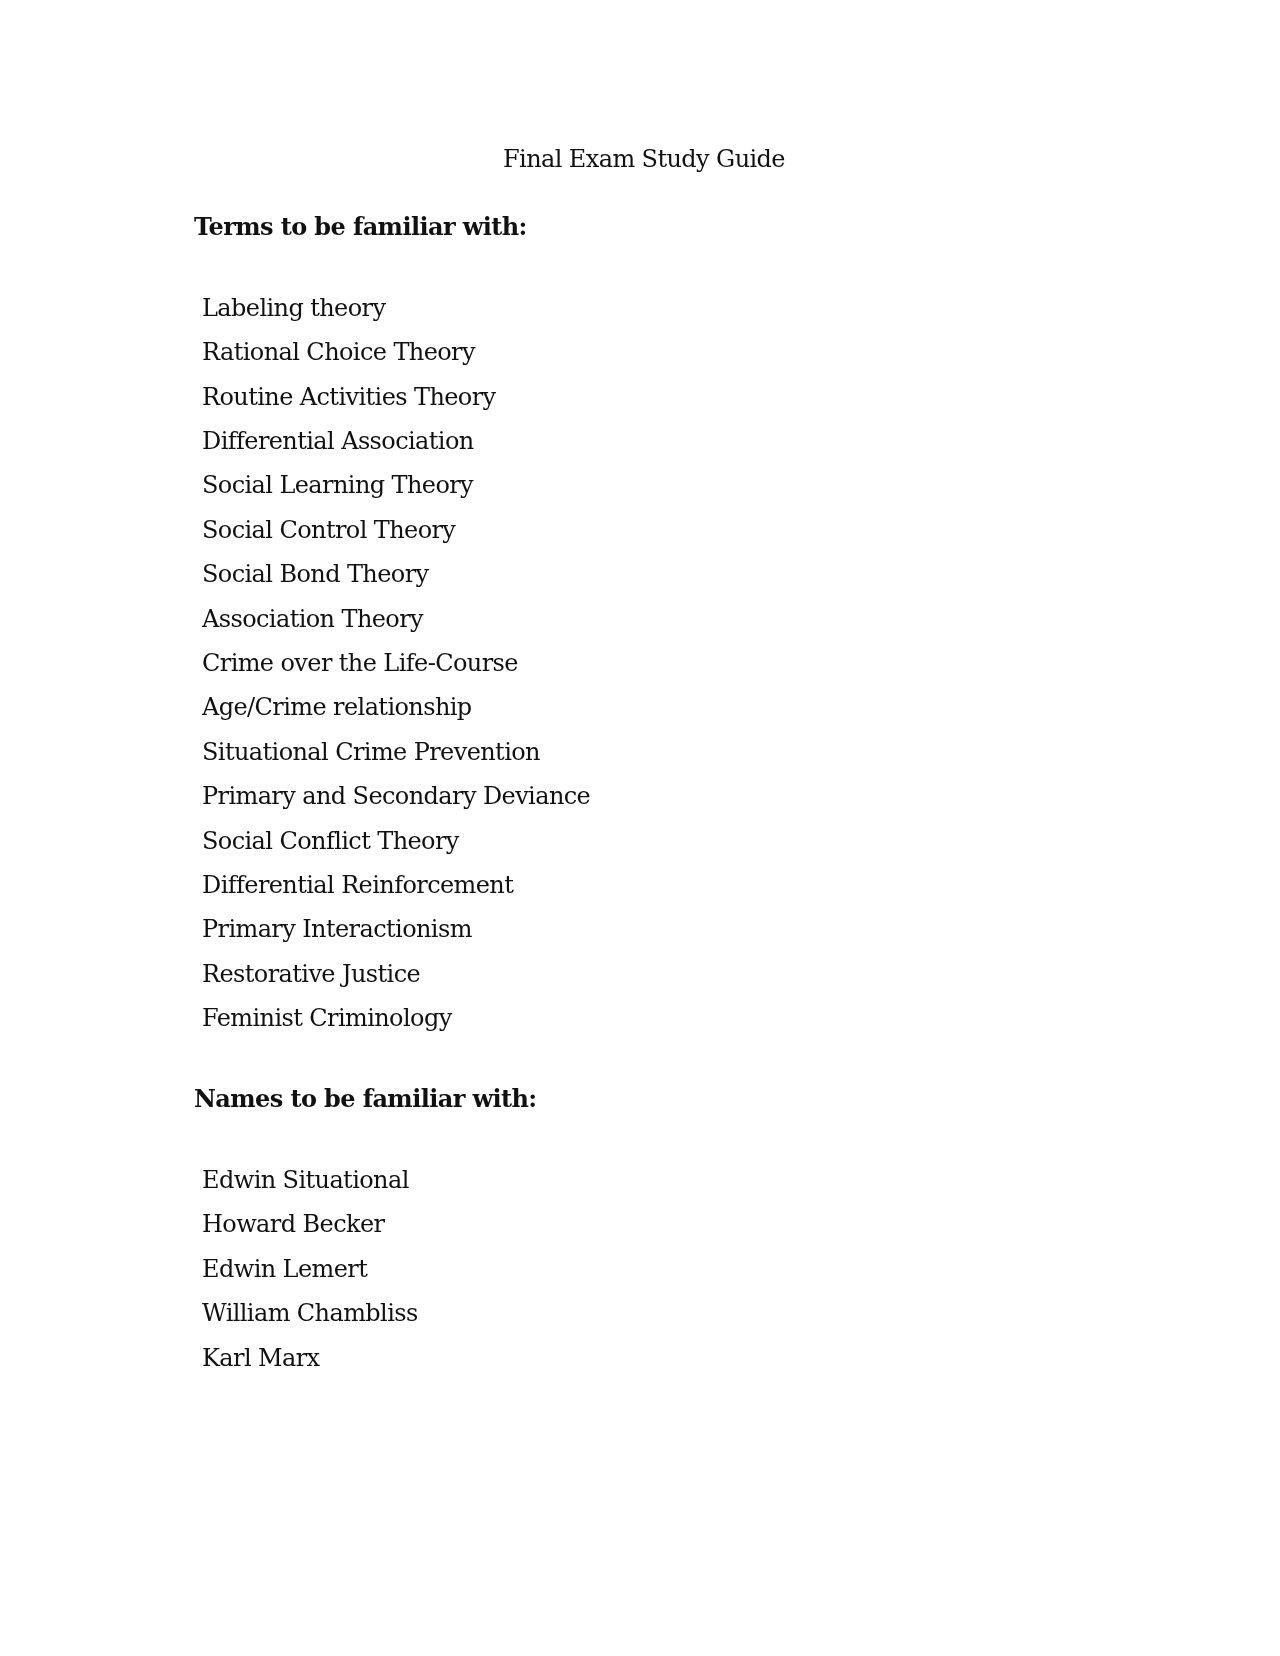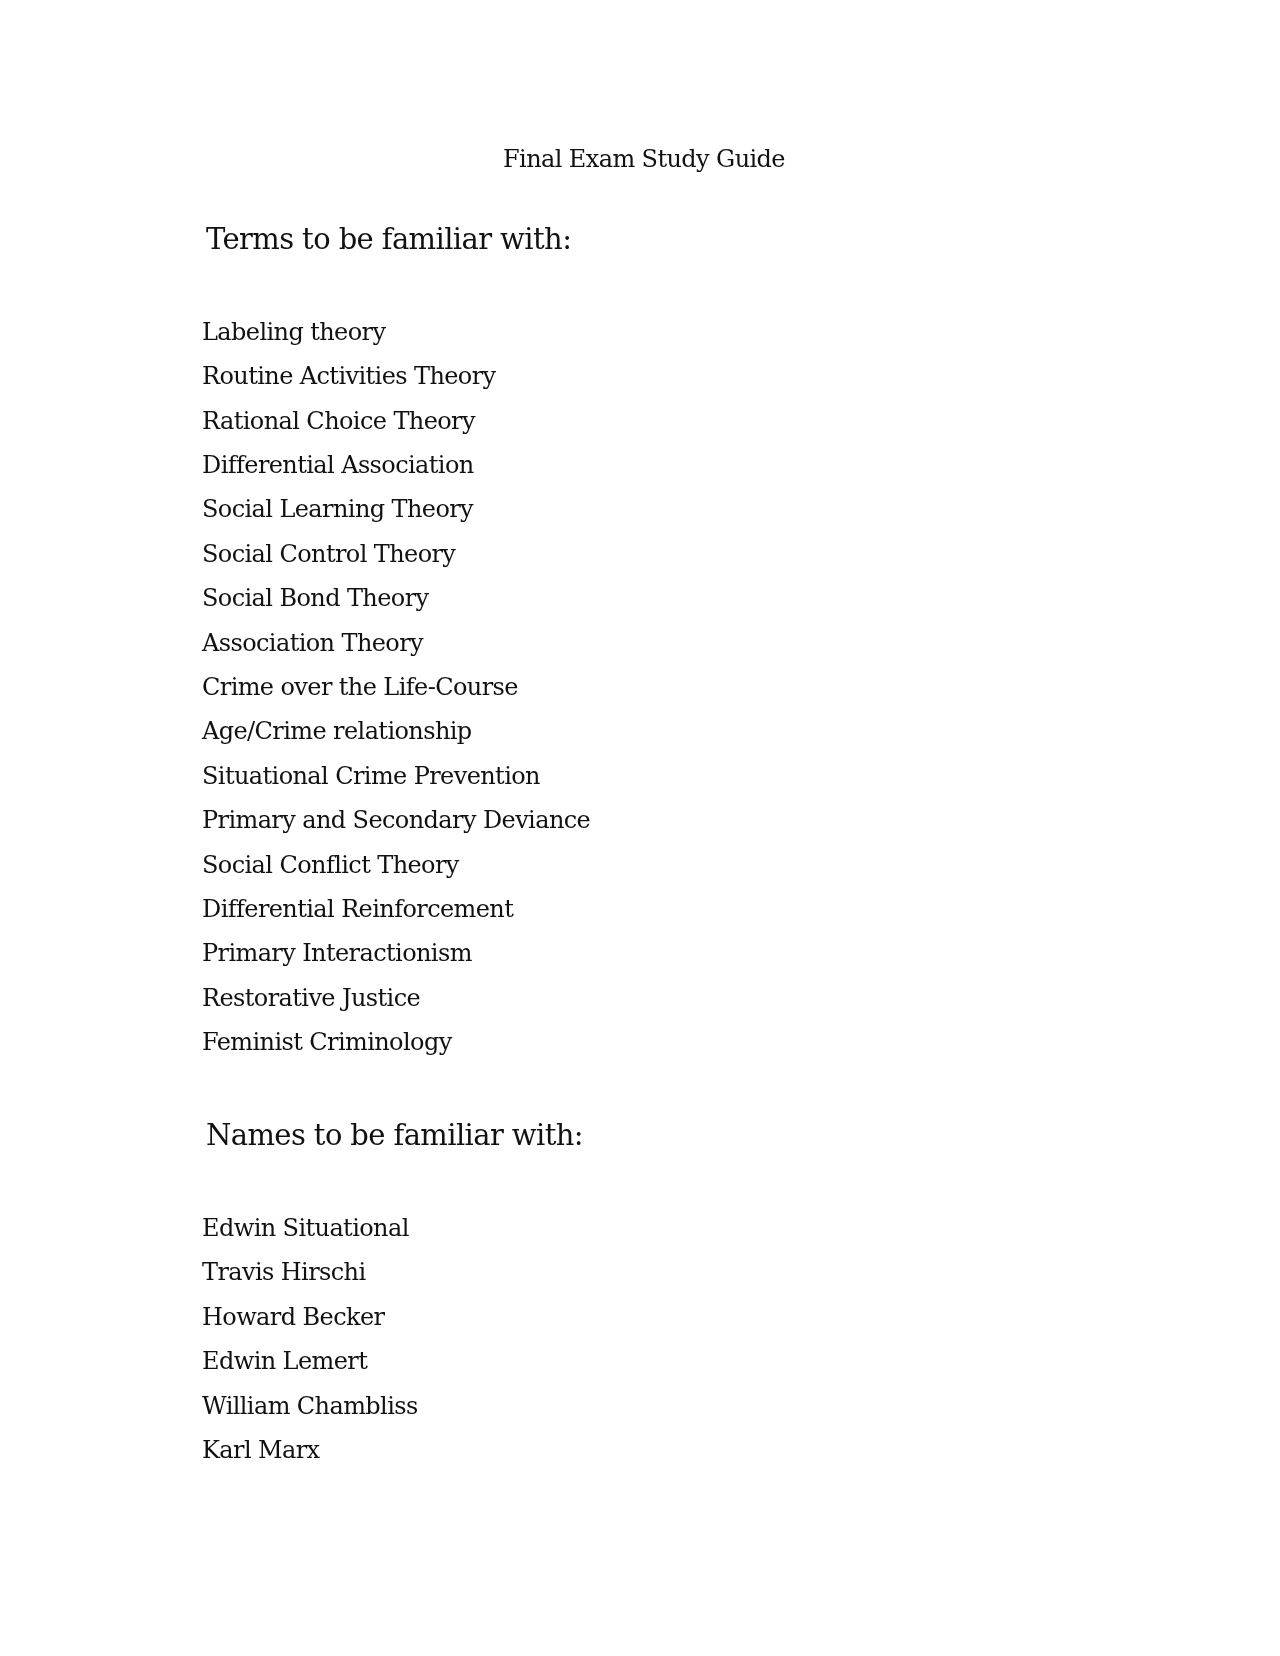--- a/index.html
+++ b/index.html
@@ -39,23 +39,23 @@
     }
     .content {
       position: absolute;
       left: 190px;
       top: 207px;
       font-size: 24px;
       line-height: 32.4px;
       letter-spacing: -0.6px;
     }
     .heading {
-      margin: 16px;
-      font-size: 29px;
-      font-weight: normal;
+      margin: 4px;
+      font-size: 24px;
+      font-weight: bold;
       line-height: 32.4px;
     }
     .list {
       list-style: none;
       margin: 0;
       padding: 0;
     }
     .list li {
       margin: 12px;
       padding: 0;
@@ -71,22 +71,22 @@
 
 <div class="page">
   <h1 class="title">Final Exam Study Guide</h1>
 
   <div class="content">
     <section>
       <h2 class="heading">Terms to be familiar with:</h2>
       <div class="spacer"></div>
       <ul class="list">
         <li>Labeling theory</li>
+        <li>Rational Choice Theory</li>
         <li>Routine Activities Theory</li>
-        <li>Rational Choice Theory</li>
         <li>Differential Association</li>
         <li>Social Learning Theory</li>
         <li>Social Control Theory</li>
         <li>Social Bond Theory</li>
         <li>Association Theory</li>
         <li>Crime over the Life-Course</li>
         <li>Age/Crime relationship</li>
         <li>Situational Crime Prevention</li>
         <li>Primary and Secondary Deviance</li>
         <li>Social Conflict Theory</li>
@@ -97,21 +97,20 @@
       </ul>
     </section>
 
     <div class="spacer"></div>
 
     <section>
       <h2 class="heading">Names to be familiar with:</h2>
       <div class="spacer"></div>
       <ul class="list">
         <li>Edwin Situational</li>
-        <li>Travis Hirschi</li>
         <li>Howard Becker</li>
         <li>Edwin Lemert</li>
         <li>William Chambliss</li>
         <li>Karl Marx</li>
       </ul>
     </section>
   </div>
 </div>
 
 </body></html>

